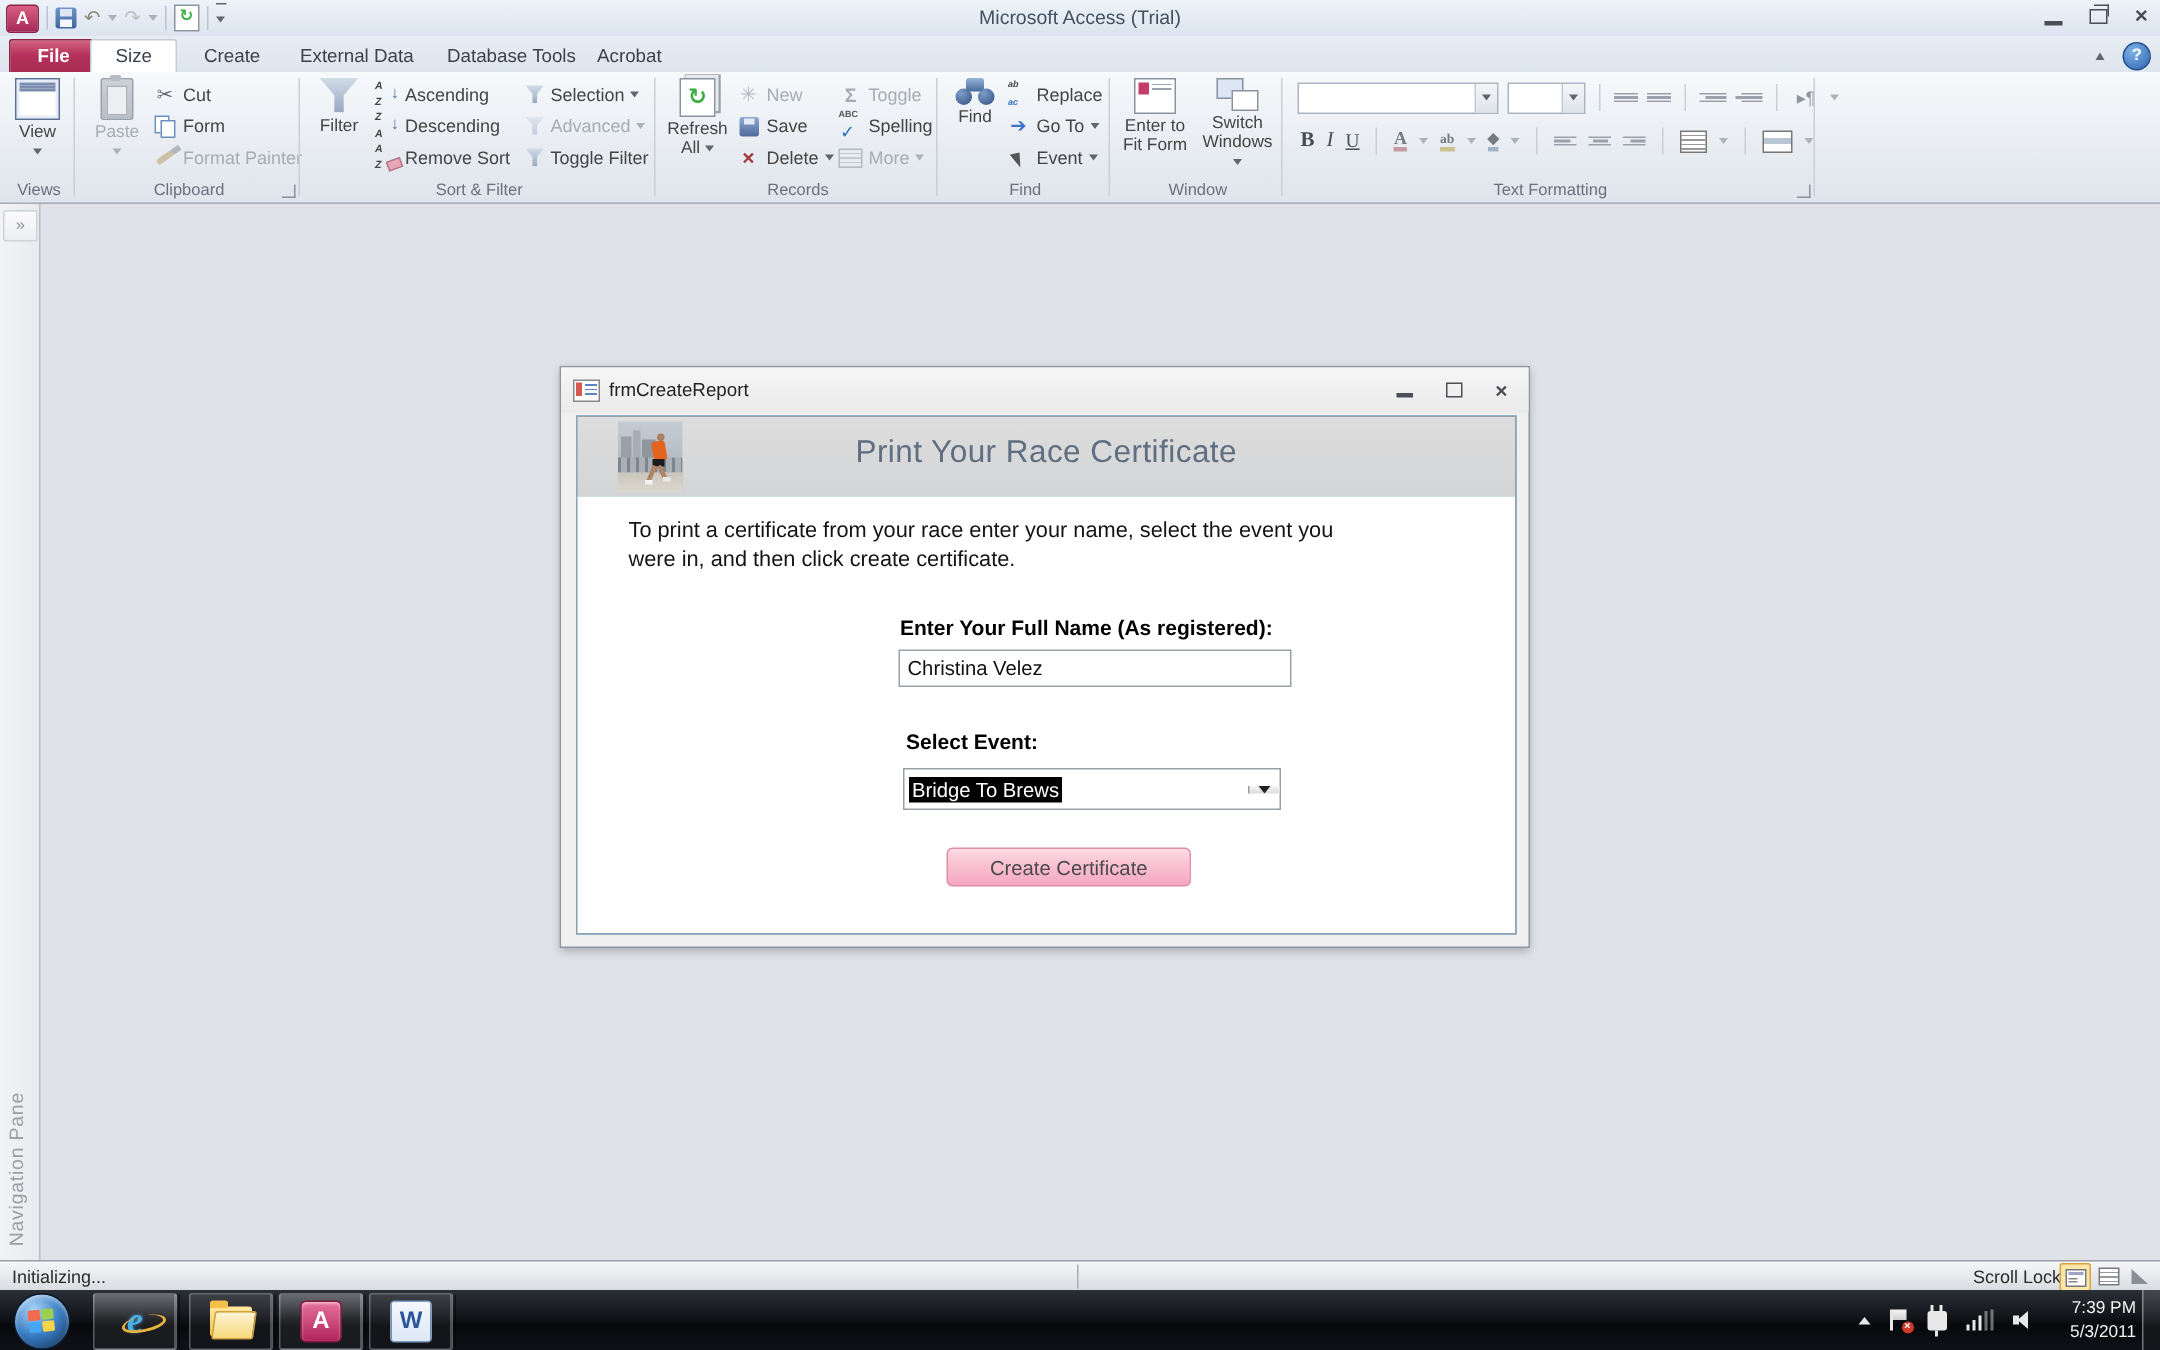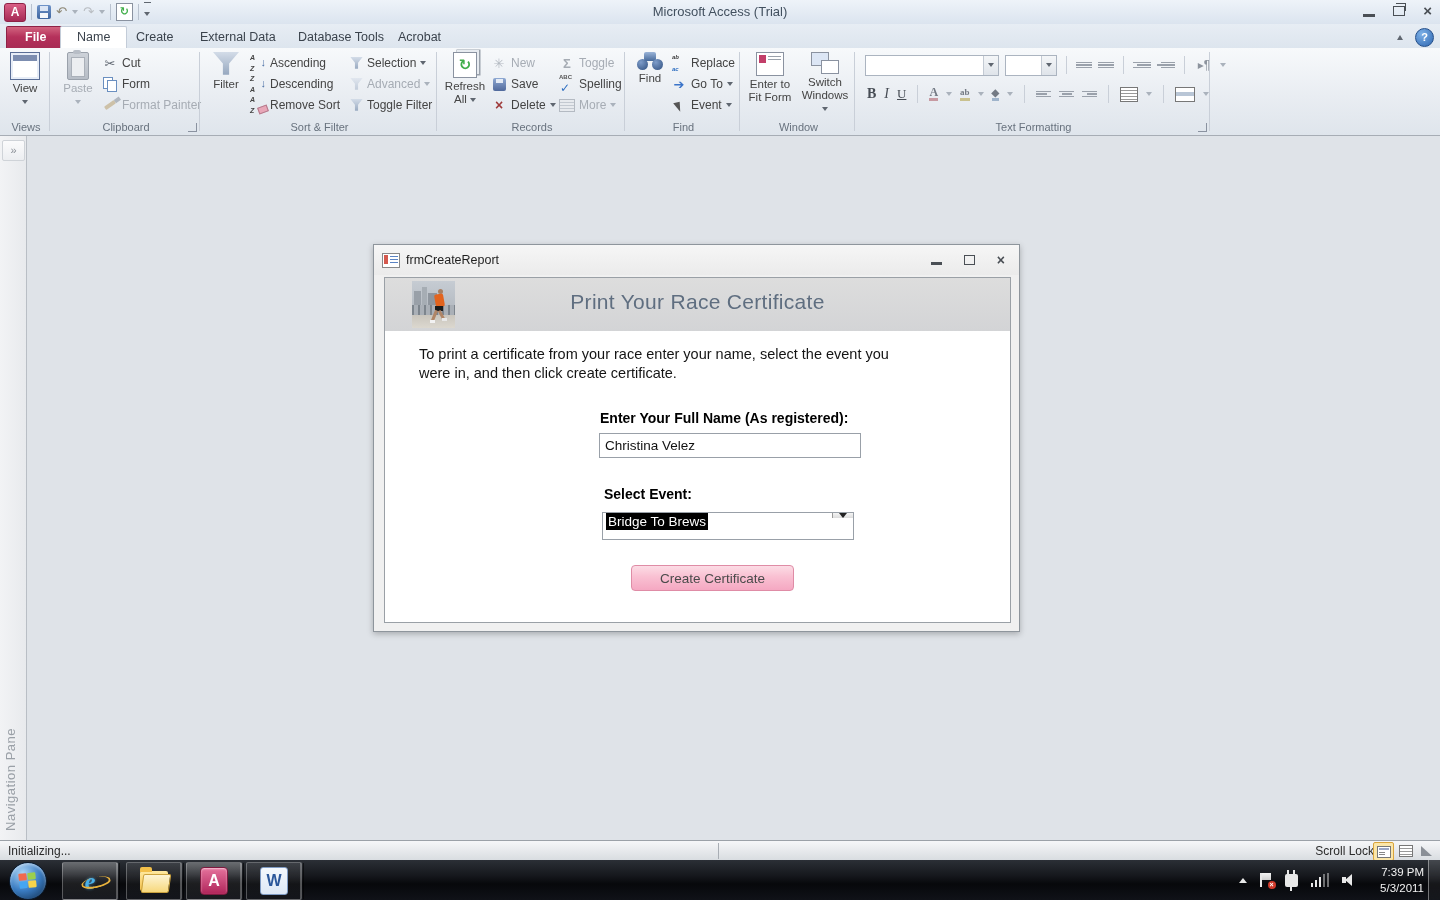--- a/index.html
+++ b/index.html
@@ -145,21 +145,21 @@
   .runnerimg .torso{position:absolute;left:23px;top:13px;width:9px;height:13px;background:#e2641f;transform:rotate(-10deg);border-radius:2px;}
   .runnerimg .shorts{position:absolute;left:23px;top:25px;width:8px;height:5px;background:#1c1c1c;}
   .runnerimg .leg1{position:absolute;left:21px;top:29px;width:3px;height:11px;background:#b08566;transform:rotate(22deg);}
   .runnerimg .leg2{position:absolute;left:28px;top:29px;width:3px;height:10px;background:#b08566;transform:rotate(-28deg);}
   .runnerimg .shoe1{position:absolute;left:18px;top:39px;width:5px;height:3px;background:#f2f2f2;}
   .runnerimg .shoe2{position:absolute;left:30px;top:37px;width:5px;height:3px;background:#e8e8e8;}
   .fbody{position:absolute;left:0;right:0;top:53px;bottom:0;background:#fff;}
   .instructions{position:absolute;left:34px;top:14px;width:505px;font-size:14.5px;line-height:19px;color:#141414;}
   .flabel{position:absolute;font-size:14px;font-weight:bold;color:#000;}
   .nameinput{position:absolute;left:214px;top:102px;width:250px;height:21px;border:1px solid #99a0a8;font-family:"Liberation Sans",sans-serif;font-size:13.5px;padding:1px 5px;color:#111;}
-  .eventcombo{position:absolute;left:217px;top:181px;width:250px;height:26px;border:1px solid #99a0a8;background:#fff;display:flex;align-items:flex-start;}
+  .eventcombo{position:absolute;left:217px;top:181px;width:250px;height:26px;border:1px solid #99a0a8;background:#fff;display:flex;align-items:center;}
   .comboval{flex:1;display:flex;align-items:center;padding-left:3px;font-size:13.5px;}
   .comboval span{background:#000;color:#fff;padding:1px 2px;}
   .combobtn{width:20px;display:flex;align-items:center;justify-content:center;background:linear-gradient(#f5f5f5,#dcdcdc);border-left:1px solid #999;}
   .combobtn .ct{width:0;height:0;border-left:4px solid transparent;border-right:4px solid transparent;border-top:5px solid #222;}
   .createbtn{position:absolute;left:246px;top:234px;width:163px;height:26px;border:1px solid #df8ca6;border-radius:4px;
     background:linear-gradient(#fcdce5,#f9c0d2 45%,#f5a8c2);font-family:"Liberation Sans",sans-serif;font-size:13.5px;color:#4a4a4a;}
 
   
   .statusbar{position:absolute;left:0;top:840px;width:1440px;height:20px;background:linear-gradient(#f6f7f9,#d7dbdf);border-top:1px solid #9ba1a8;font-size:12px;color:#2b2b2b;}
   .sbleft{position:absolute;left:8px;top:3px;}
@@ -237,21 +237,21 @@
     <div class="wintitle">Microsoft Access (Trial)</div>
     <div class="winctl">
       <span class="wmin"></span>
       <span class="wrestore"></span>
       <span class="wclose">×</span>
     </div>
   </div>
 
   <div class="tabrow">
     <div class="tab file" style="left:6px">File</div>
-    <div class="tab active" style="left:60px">Name</div>
+    <div class="tab active" style="left:60px">Size</div>
     <div class="tab" style="left:120px">Create</div>
     <div class="tab" style="left:184px">External Data</div>
     <div class="tab" style="left:282px">Database Tools</div>
     <div class="tab" style="left:382px">Acrobat</div>
     <div class="ribright">
       <span class="tri up"></span>
       <span class="helpbtn">?</span>
     </div>
   </div>
 

